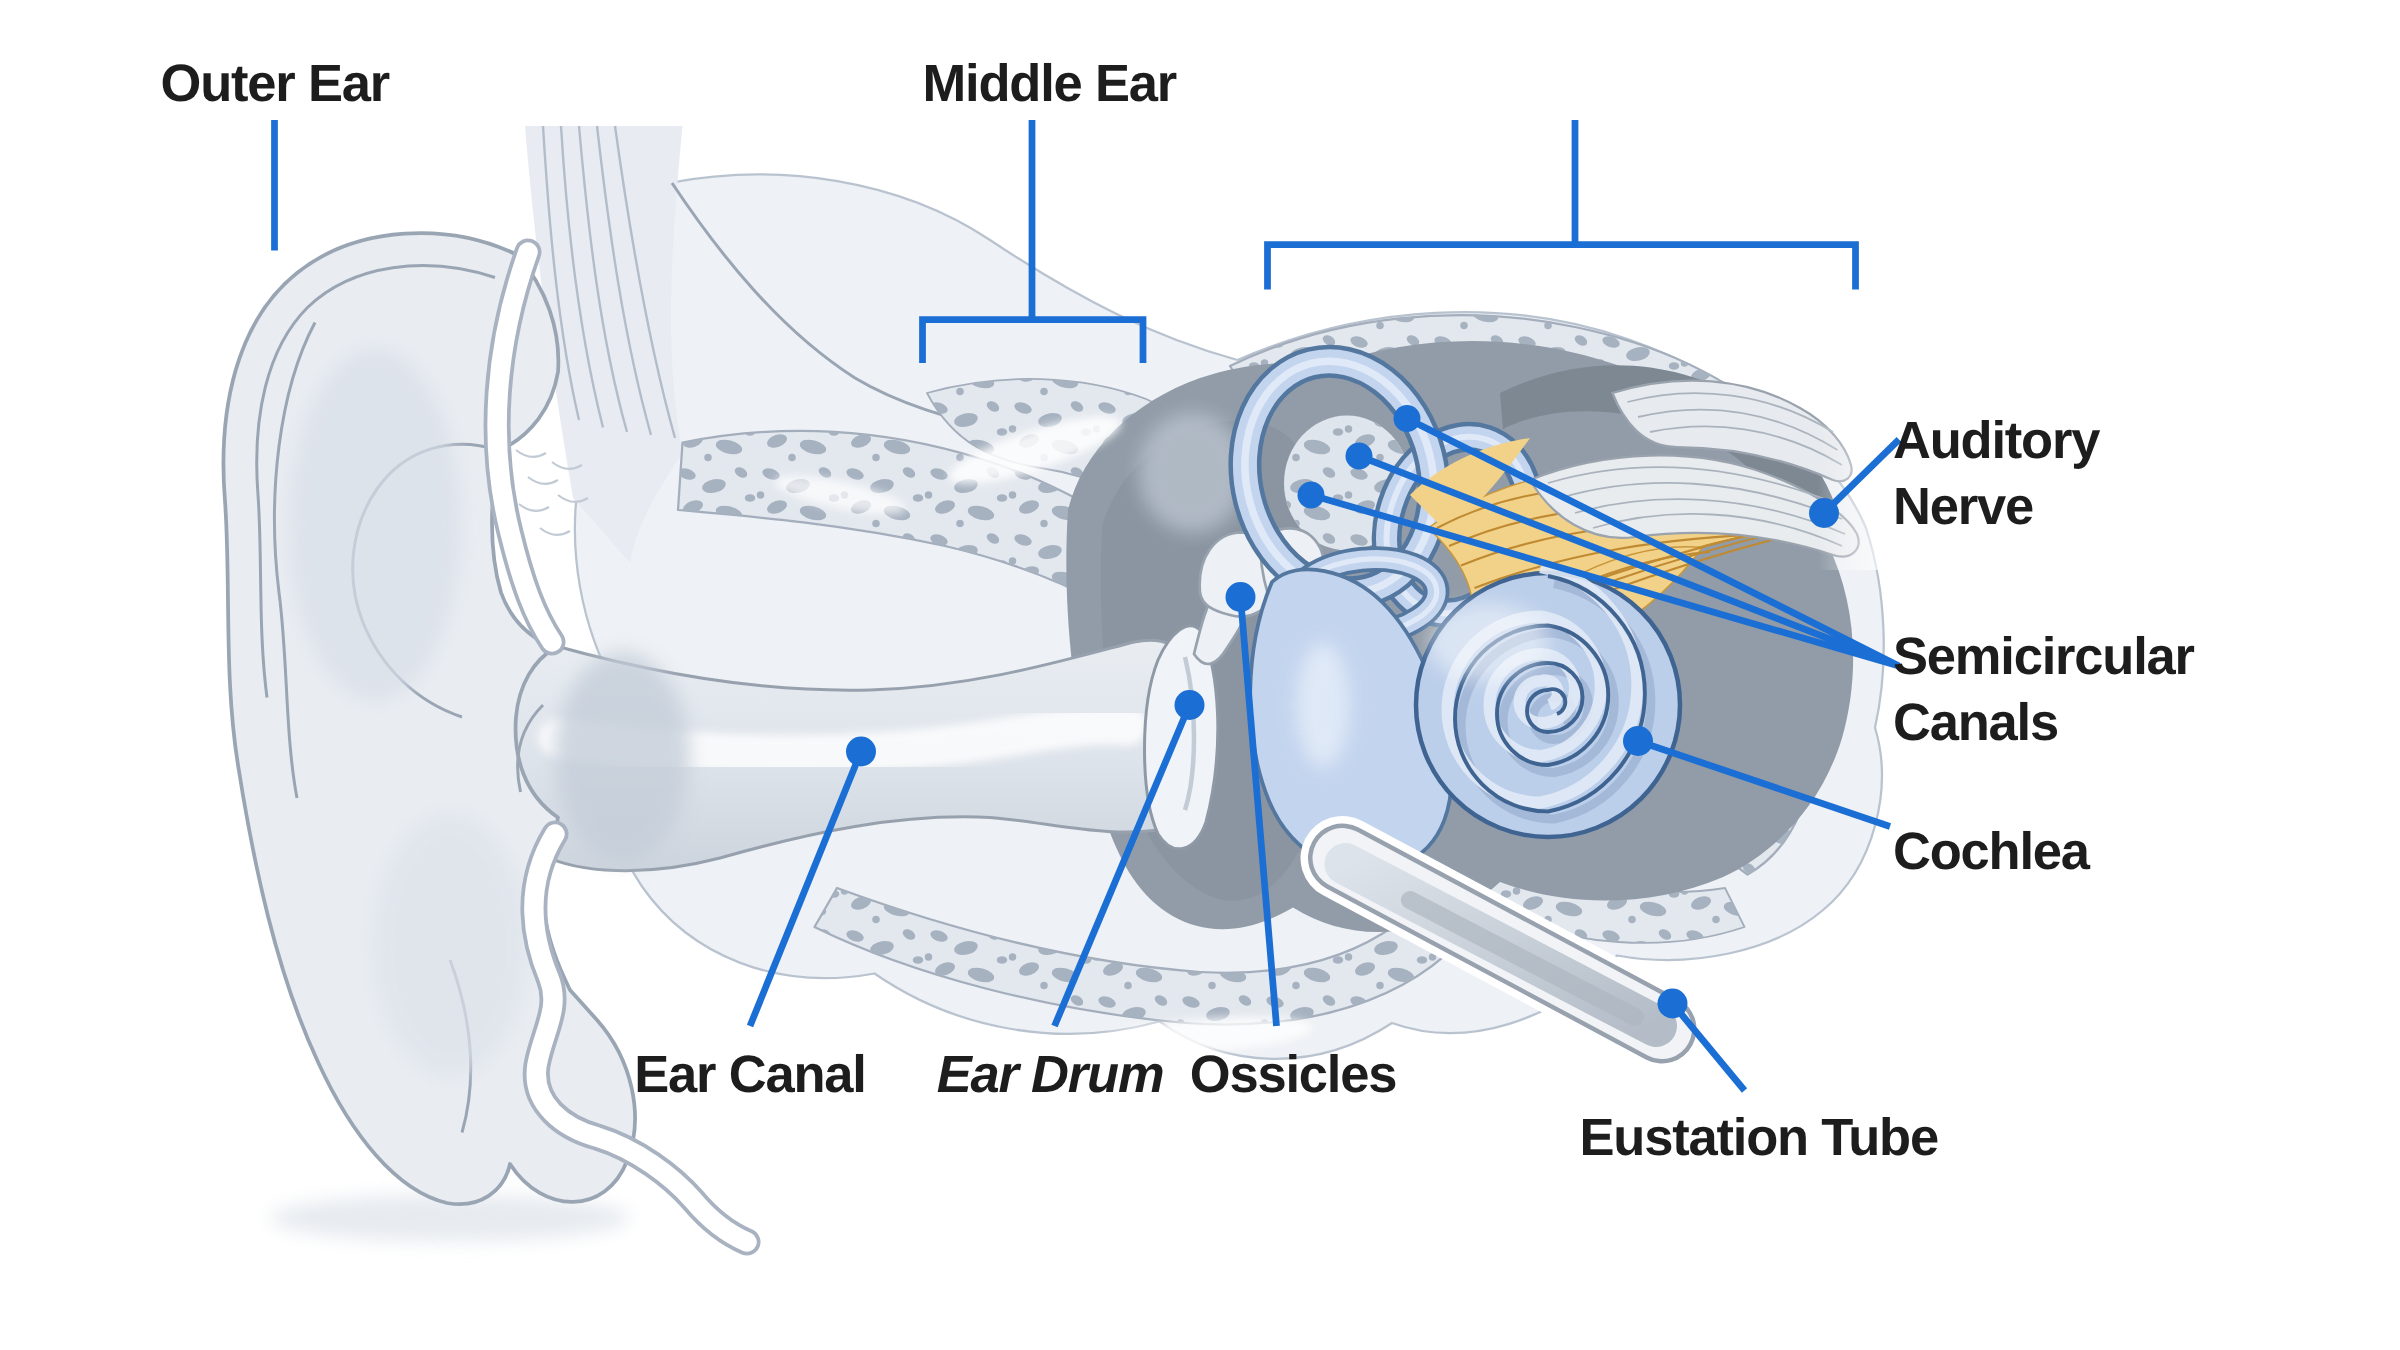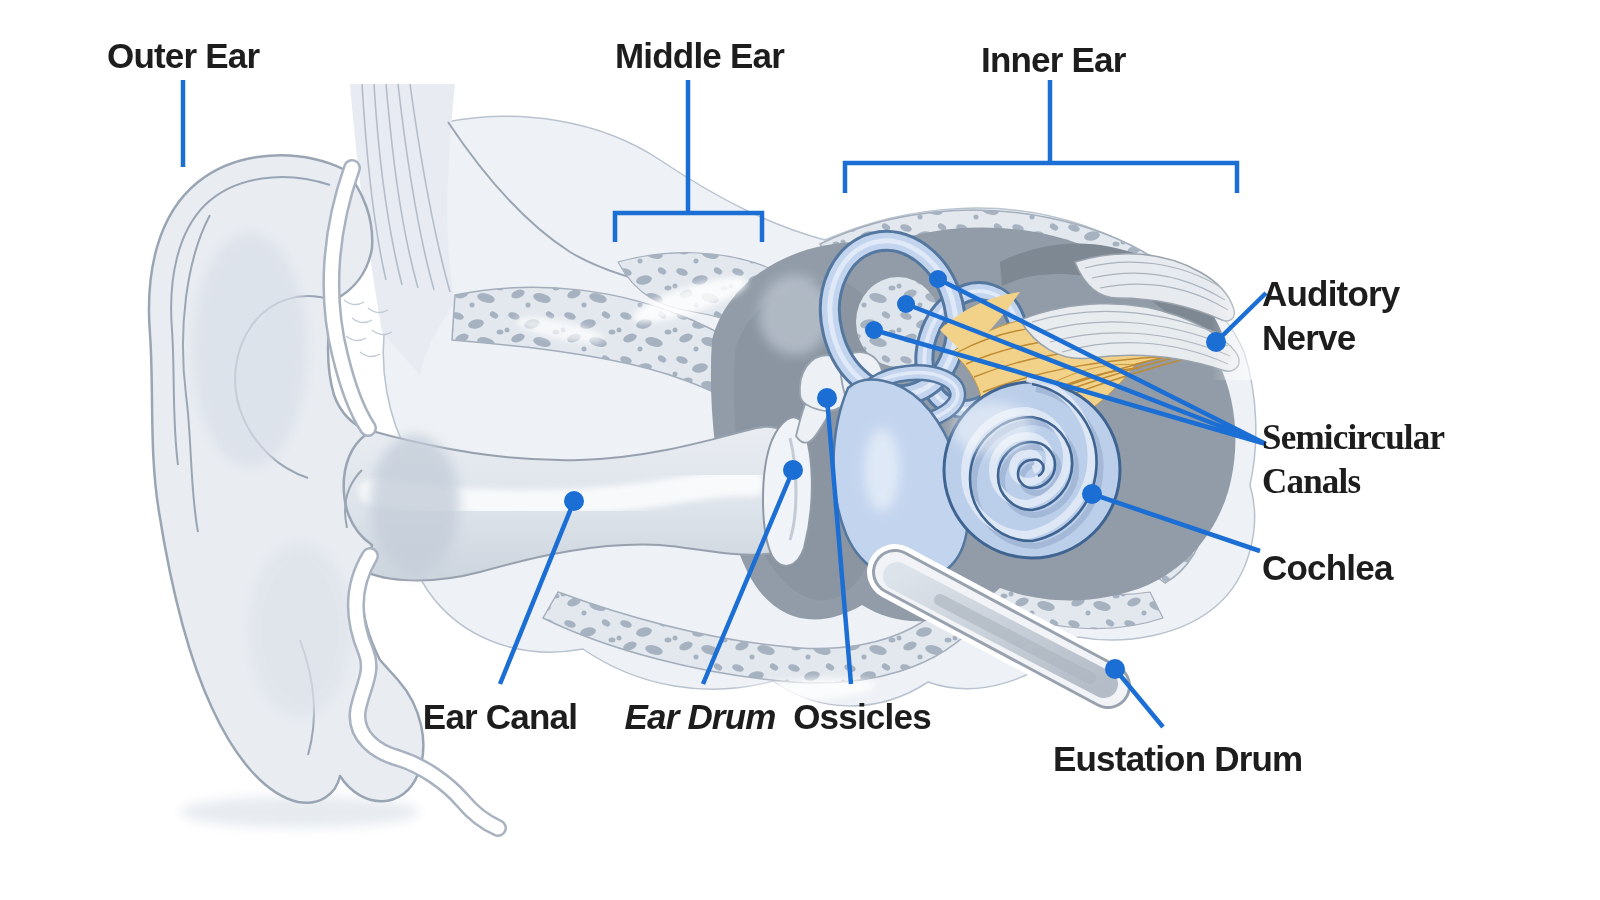--- a/index.html
+++ b/index.html
@@ -319,29 +319,28 @@
     <circle cx="793" cy="470" r="10"></circle>
     <circle cx="827" cy="398" r="10"></circle>
     <circle cx="1115" cy="669" r="10"></circle>
   </g>
 </svg>
 
 <div class="lbl" style="left:107px;top:34px;">Outer Ear</div>
 
 <div class="lbl" style="left:603px;top:34px;margin-left:12px;">Middle Ear</div>
 
-<div class="lbl" style="left:981px;top:38px;">Inner Ear</div>
 
 <div class="lbl" style="left:1262px;top:272px;width:180px;">Auditory Nerve</div>
 
-<div class="lbl" style="left:1262px;top:416px;width:218px;font-family:Liberation Serif, serif;">Semicircular Canals</div>
+<div class="lbl" style="left:1262px;top:416px;width:218px;">Semicircular Canals</div>
 
 <div class="lbl" style="left:1262px;top:526px;margin-top:20px;">Cochlea</div>
 
 <div class="lbl center" style="left:500px;top:695px;">Ear Canal</div>
 
 <div class="lbl center" style="left:700px;top:695px;font-style:italic;">Ear Drum</div>
 
 <div class="lbl center" style="left:862px;top:695px;">Ossicles</div>
 
-<div class="lbl" style="left:1053px;top:737px;">Eustation Drum</div>
+<div class="lbl" style="left:1053px;top:737px;">Eustation Tube</div>
 
 </div>
 
 </body></html>

